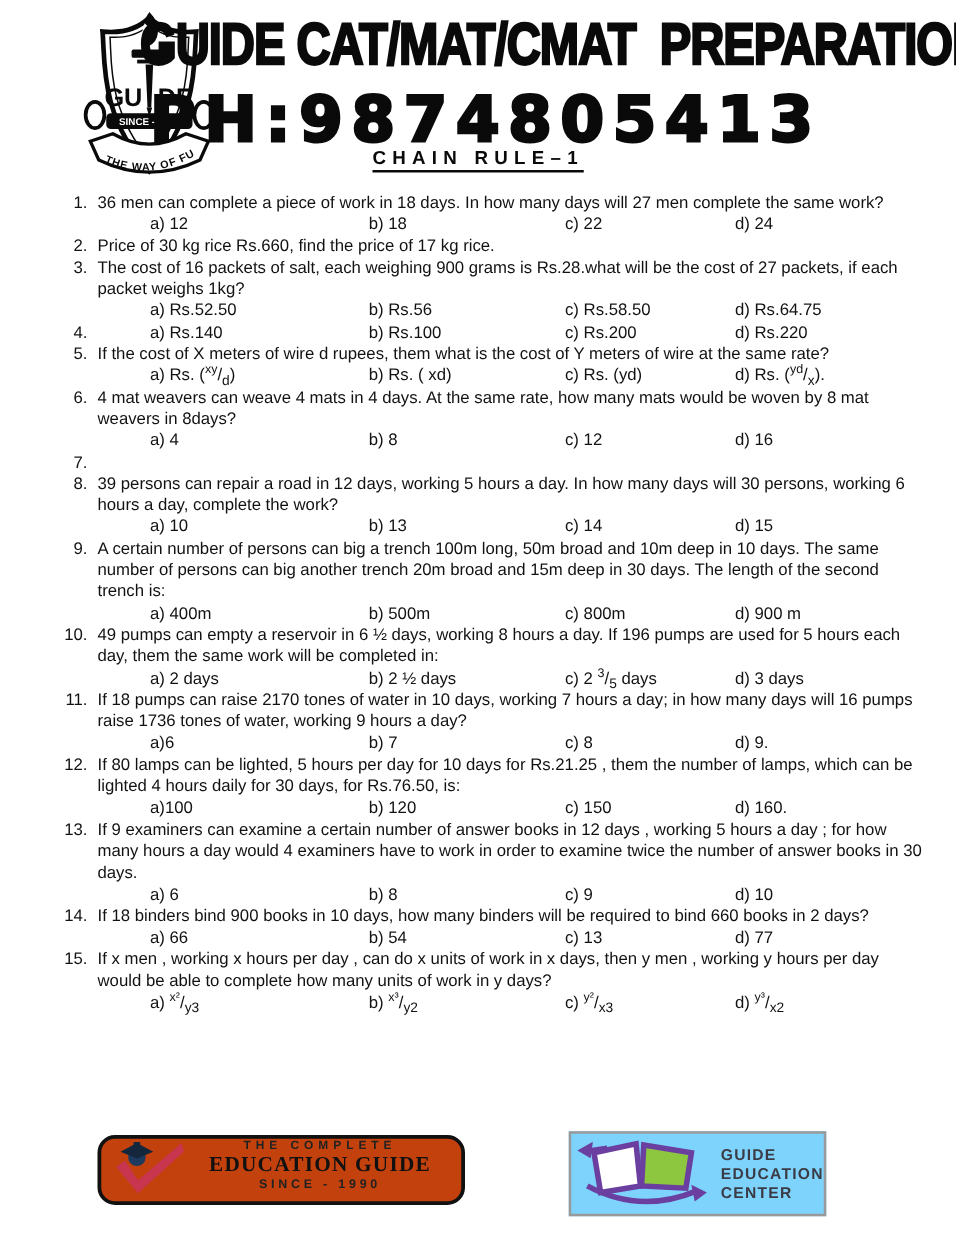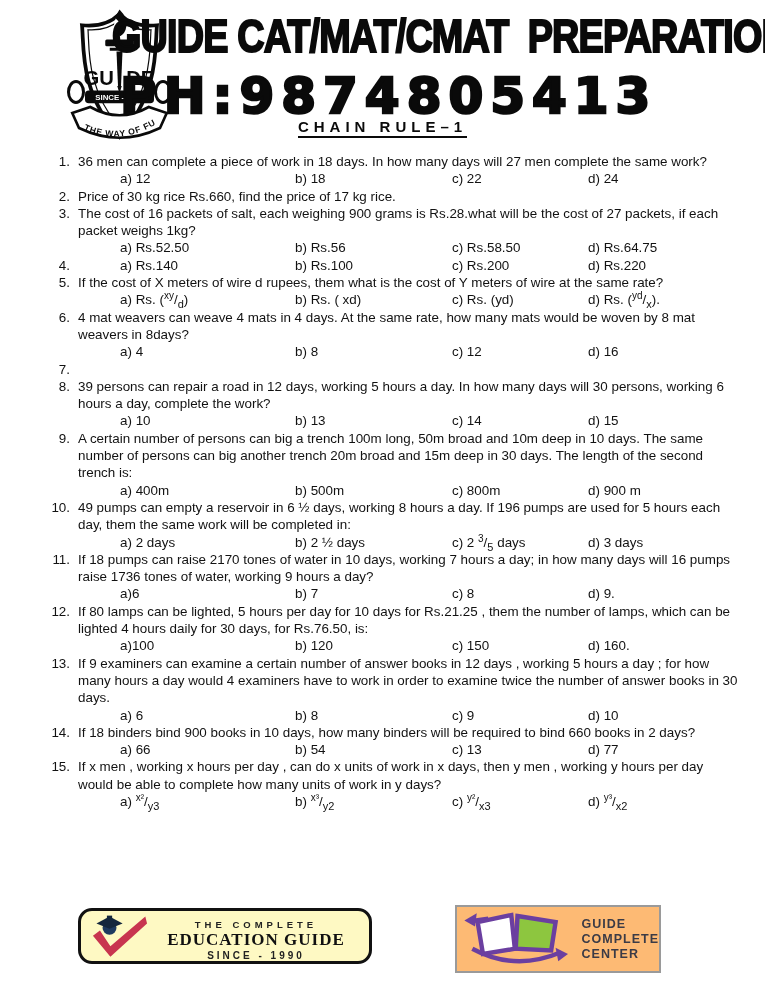--- a/index.html
+++ b/index.html
@@ -86,34 +86,34 @@
     left:0; top:903px;
     width:765px;
   }
   .badge-left{
     position:absolute;
     left:78px; top:5px;
     width:272px; height:50px;
     border:3px solid #111;
     border-radius:14px;
     display:flex;
-    align-items:flex-end;
+    align-items:flex-start;
     padding:0 8px;
-    background:#fef9c3;
+    background:#c2410c;
   }
   .badge-left-text{flex:1; text-align:center;}
   .bl1{font-size:9.5px; font-weight:bold; letter-spacing:4px; color:#222;}
   .bl2{font-family:"Liberation Serif", serif; font-size:17px; font-weight:bold; letter-spacing:1px; color:#111;}
   .bl3{font-size:10px; font-weight:bold; letter-spacing:3px; color:#222;}
   .badge-right{
     position:absolute;
     left:455px; top:2px;
     width:202px; height:64px;
     border:2px solid #9a9a9a;
-    background:#fdba74;
+    background:#7dd3fc;
     display:flex;
     align-items:center;
   }
   .badge-right-text{
     font-size:12.5px;
     font-weight:bold;
     letter-spacing:1px;
     line-height:15px;
     color:#3b3b46;
   }
@@ -353,19 +353,19 @@
       <svg viewBox="0 0 130 70" width="128" height="62">
         <path d="M30,12 L10,15" stroke="#6b3fa0" stroke-width="5" fill="none"></path>
         <polygon points="3,14 17,6 15,21" fill="#6b3fa0"></polygon>
         <polygon points="18,16 56,8 60,46 24,52" fill="#ffffff" stroke="#6b3fa0" stroke-width="5"></polygon>
         <polygon points="63,9 106,16 101,48 61,46" fill="#8dc63f" stroke="#6b3fa0" stroke-width="5"></polygon>
         <path d="M12,46 Q60,72 112,50" stroke="#6b3fa0" stroke-width="5" fill="none"></path>
         <polygon points="120,52 106,45 109,60" fill="#6b3fa0"></polygon>
       </svg>
       <div class="badge-right-text">
         <div>GUIDE</div>
-        <div>COMPLETE</div>
+        <div>EDUCATION</div>
         <div>CENTER</div>
       </div>
     </div>
 
   </div>
 </div>
 
 </body></html>

